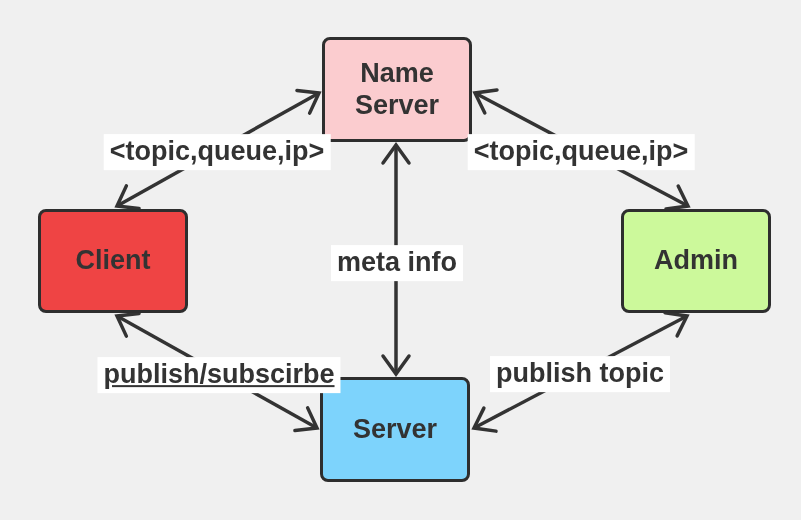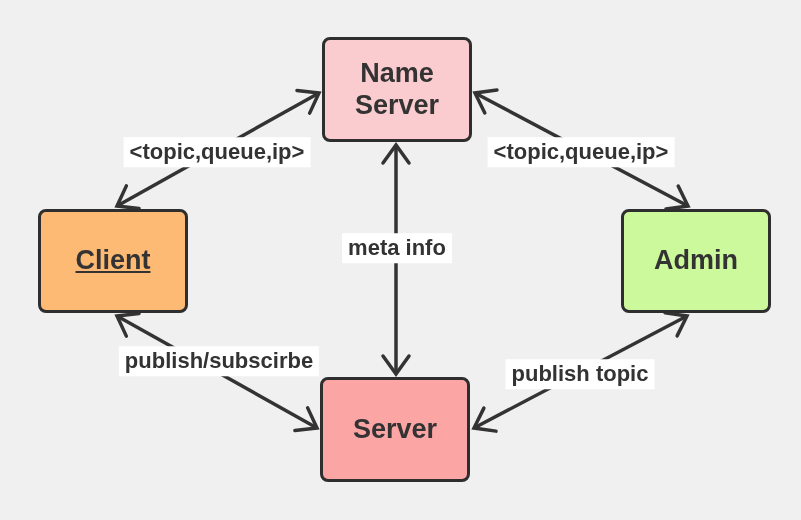--- a/index.html
+++ b/index.html
@@ -44,29 +44,29 @@
   .node-client      { left: 38px;  top: 209px; width: 150px; height: 104px; }
   .node-admin       { left: 613px; top: 209px; width: 150px; height: 104px; }
   .node-server      { left: 320px; top: 377px; width: 150px; height: 105px; }
   .node-label { display: inline-block; max-width: 130px; }
   .edge-label {
     position: absolute;
     transform: translate(-50%, -50%);
     background: #ffffff;
     color: #333333;
     font-weight: bold;
-    font-size: 22px;
+    font-size: 27px;
     line-height: 1.25;
     padding: 1px 6px;
     white-space: nowrap;
   }
   .el-1 { left: 217px; top: 152px; }
   .el-2 { left: 581px; top: 152px; }
-  .el-3 { left: 397px; top: 248px; }
-  .el-4 { left: 219px; top: 361px; }
+  .el-3 { left: 397px; top: 263px; }
+  .el-4 { left: 219px; top: 375px; text-decoration: underline; }
   .el-5 { left: 580px; top: 374px; }
 </style>
 </head>
 <body>
 
 <div class="canvas" style="background-color: rgb(240, 240, 240);">
 
   <svg class="edges-layer" width="801" height="520" viewBox="0 0 801 520">
     <defs>
       <marker id="ah" viewBox="0 0 26 32" refX="22" refY="16" markerWidth="26" markerHeight="32" markerUnits="userSpaceOnUse" orient="auto-start-reverse">
@@ -77,29 +77,29 @@
     <line class="edge-line" x1="475" y1="93" x2="688" y2="206" marker-start="url(#ah)" marker-end="url(#ah)"></line>
     <line class="edge-line" x1="396" y1="145" x2="396" y2="374" marker-start="url(#ah)" marker-end="url(#ah)"></line>
     <line class="edge-line" x1="117" y1="316" x2="317" y2="428" marker-start="url(#ah)" marker-end="url(#ah)"></line>
     <line class="edge-line" x1="474" y1="428" x2="687" y2="316" marker-start="url(#ah)" marker-end="url(#ah)"></line>
   </svg>
 
   <div class="node node-name-server" style="background-color: rgb(251, 204, 207);">
     <span class="node-label">Name Server</span>
   </div>
 
-  <div class="node node-client" style="background-color: #fdba74; text-decoration: underline;">
+  <div class="node node-client" style="background-color: #ef4444;">
     <span class="node-label">Client</span>
   </div>
 
   <div class="node node-admin" style="background-color: rgb(204, 249, 155); margin-left: 8px;">
     <span class="node-label">Admin</span>
   </div>
 
-  <div class="node node-server" style="background-color: #fca5a5;">
+  <div class="node node-server" style="background-color: #7dd3fc;">
     <span class="node-label">Server</span>
   </div>
 
   <div class="edge-label el-1">&lt;topic,queue,ip&gt;</div>
   <div class="edge-label el-2">&lt;topic,queue,ip&gt;</div>
   <div class="edge-label el-3">meta info</div>
   <div class="edge-label el-4">publish/subscirbe</div>
   <div class="edge-label el-5">publish topic</div>
 
 </div>

